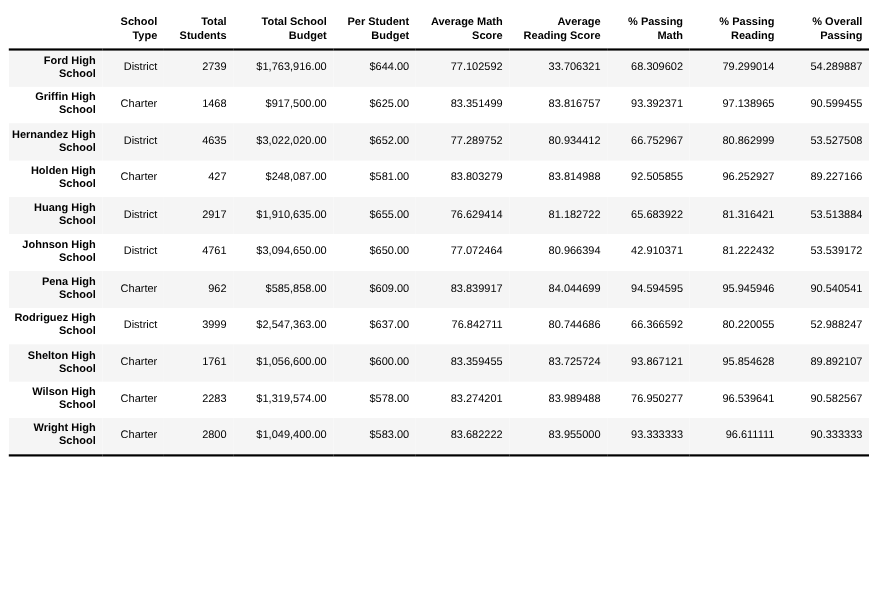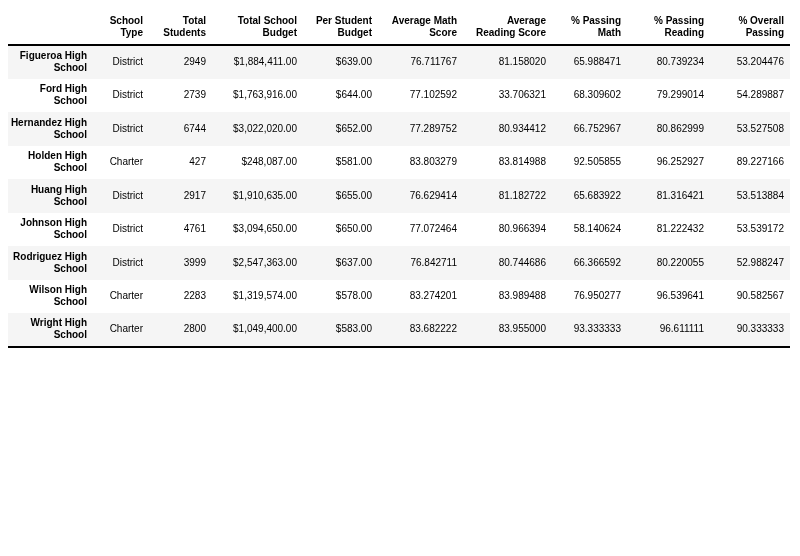--- a/index.html
+++ b/index.html
@@ -107,55 +107,55 @@
           </th>
           <th>
             <div>% Overall</div>
             <div>Passing</div>
           </th>
         </tr>
     </thead>
     <tbody id="table-body">
         <tr>
           <th>
-            <div>Figueroa High</div>
-            <div>School</div>
-          </th>
-          <td>District</td>
-          <td>2949</td>
-          <td>$1,884,411.00</td>
-          <td>$639.00</td>
-          <td>76.711767</td>
-          <td>81.158020</td>
-          <td>65.988471</td>
-          <td>80.739234</td>
-          <td>53.204476</td>
-        </tr>
-        <tr>
-          <th>
             <div>Ford High</div>
             <div>School</div>
           </th>
           <td>District</td>
           <td>2739</td>
           <td>$1,763,916.00</td>
           <td>$644.00</td>
           <td>77.102592</td>
           <td>33.706321</td>
           <td>68.309602</td>
           <td>79.299014</td>
           <td>54.289887</td>
         </tr>
         <tr>
           <th>
+            <div>Griffin High</div>
+            <div>School</div>
+          </th>
+          <td>Charter</td>
+          <td>1468</td>
+          <td>$917,500.00</td>
+          <td>$625.00</td>
+          <td>83.351499</td>
+          <td>83.816757</td>
+          <td>93.392371</td>
+          <td>97.138965</td>
+          <td>90.599455</td>
+        </tr>
+        <tr>
+          <th>
             <div>Hernandez High</div>
             <div>School</div>
           </th>
           <td>District</td>
-          <td>6744</td>
+          <td>4635</td>
           <td>$3,022,020.00</td>
           <td>$652.00</td>
           <td>77.289752</td>
           <td>80.934412</td>
           <td>66.752967</td>
           <td>80.862999</td>
           <td>53.527508</td>
         </tr>
         <tr>
           <th>
@@ -191,41 +191,71 @@
           <th>
             <div>Johnson High</div>
             <div>School</div>
           </th>
           <td>District</td>
           <td>4761</td>
           <td>$3,094,650.00</td>
           <td>$650.00</td>
           <td>77.072464</td>
           <td>80.966394</td>
-          <td>58.140624</td>
+          <td>42.910371</td>
           <td>81.222432</td>
           <td>53.539172</td>
+        </tr>
+        <tr>
+          <th>
+            <div>Pena High</div>
+            <div>School</div>
+          </th>
+          <td>Charter</td>
+          <td>962</td>
+          <td>$585,858.00</td>
+          <td>$609.00</td>
+          <td>83.839917</td>
+          <td>84.044699</td>
+          <td>94.594595</td>
+          <td>95.945946</td>
+          <td>90.540541</td>
         </tr>
         <tr>
           <th>
             <div>Rodriguez High</div>
             <div>School</div>
           </th>
           <td>District</td>
           <td>3999</td>
           <td>$2,547,363.00</td>
           <td>$637.00</td>
           <td>76.842711</td>
           <td>80.744686</td>
           <td>66.366592</td>
           <td>80.220055</td>
           <td>52.988247</td>
         </tr>
         <tr>
           <th>
+            <div>Shelton High</div>
+            <div>School</div>
+          </th>
+          <td>Charter</td>
+          <td>1761</td>
+          <td>$1,056,600.00</td>
+          <td>$600.00</td>
+          <td>83.359455</td>
+          <td>83.725724</td>
+          <td>93.867121</td>
+          <td>95.854628</td>
+          <td>89.892107</td>
+        </tr>
+        <tr>
+          <th>
             <div>Wilson High</div>
             <div>School</div>
           </th>
           <td>Charter</td>
           <td>2283</td>
           <td>$1,319,574.00</td>
           <td>$578.00</td>
           <td>83.274201</td>
           <td>83.989488</td>
           <td>76.950277</td>

